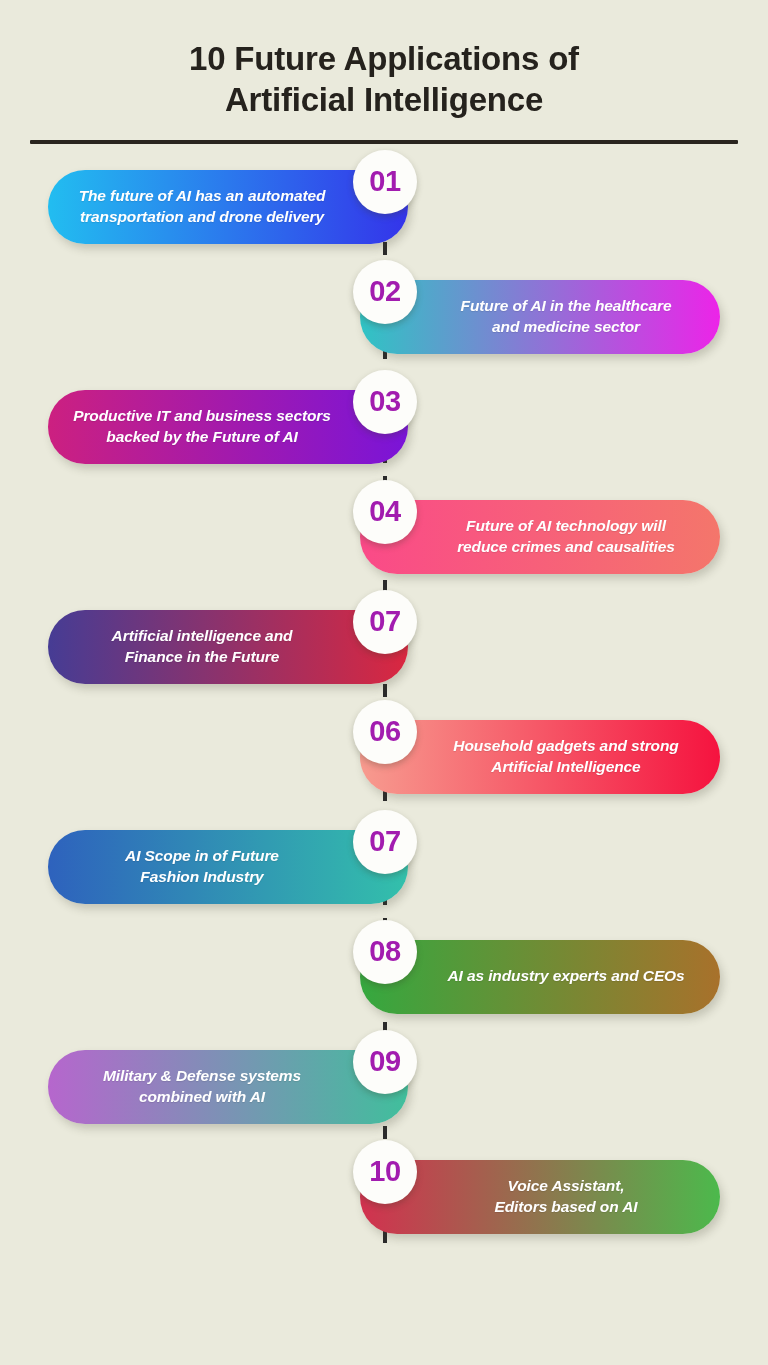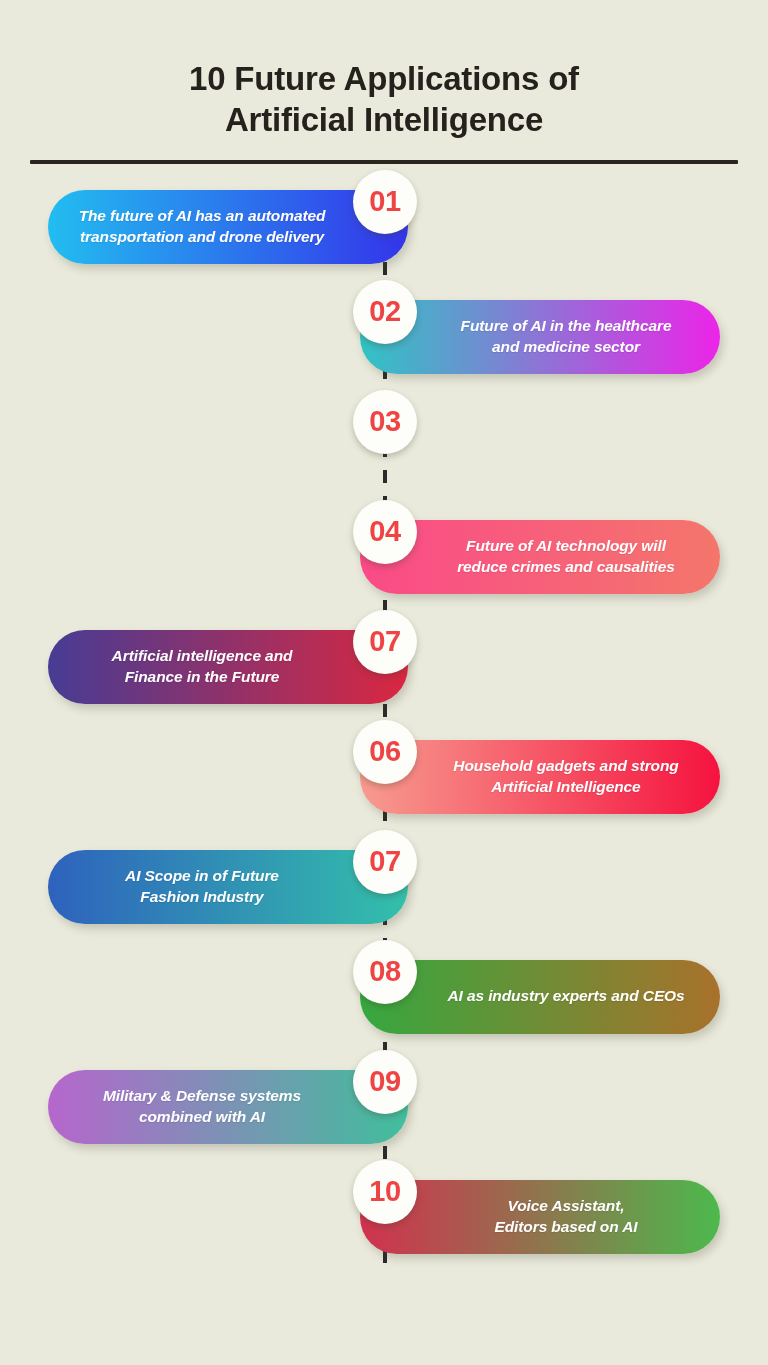--- a/index.html
+++ b/index.html
@@ -13,21 +13,20 @@
     background: #eaeadc;
     font-family: "Liberation Sans", sans-serif;
     overflow: hidden;
     position: relative;
   }
 
   
   .header {
     padding-top: 38px;
     text-align: center;
-    margin-top: 20px;
   }
 
   .title {
     font-family: "Liberation Sans", sans-serif;
     font-size: 33px;
     line-height: 1.25;
     font-weight: bold;
     color: #25221d;
     letter-spacing: -0.2px;
     padding: 0 60px;
@@ -126,21 +125,21 @@
     align-items: center;
     justify-content: center;
     z-index: 5;
     box-shadow: 0 3px 6px rgba(60,60,40,0.28);
   }
 
   .badge-num {
     font-family: "Liberation Sans", sans-serif;
     font-size: 29px;
     font-weight: bold;
-    color: #ef4444;
+    color: #a21caf;
     letter-spacing: -0.5px;
     line-height: 1;
   }
 </style>
 </head>
 <body>
 
 <div class="header">
   <h1 class="title">
     <span>10 Future Applications of</span><br>
@@ -163,20 +162,24 @@
     <div class="row right" style="top: 110px;">
       <div class="pill" style="background: linear-gradient(to right, rgb(47, 196, 196), rgb(236, 36, 232));">
         <div class="pill-text">Future of AI in the healthcare
 and medicine sector</div>
       </div>
       <div class="badge">
         <span class="badge-num">02</span>
       </div>
     </div>
     <div class="row left" style="top: 220px;">
+      <div class="pill" style="background: linear-gradient(to right, rgb(204, 32, 128), rgb(122, 20, 216));">
+        <div class="pill-text">Productive IT and business sectors
+backed by the Future of AI</div>
+      </div>
       <div class="badge">
         <span class="badge-num">03</span>
       </div>
     </div>
     <div class="row right" style="top: 330px;">
       <div class="pill" style="background: linear-gradient(to right, rgb(250, 74, 136), rgb(244, 118, 107));">
         <div class="pill-text">Future of AI technology will
 reduce crimes and causalities</div>
       </div>
       <div class="badge">

